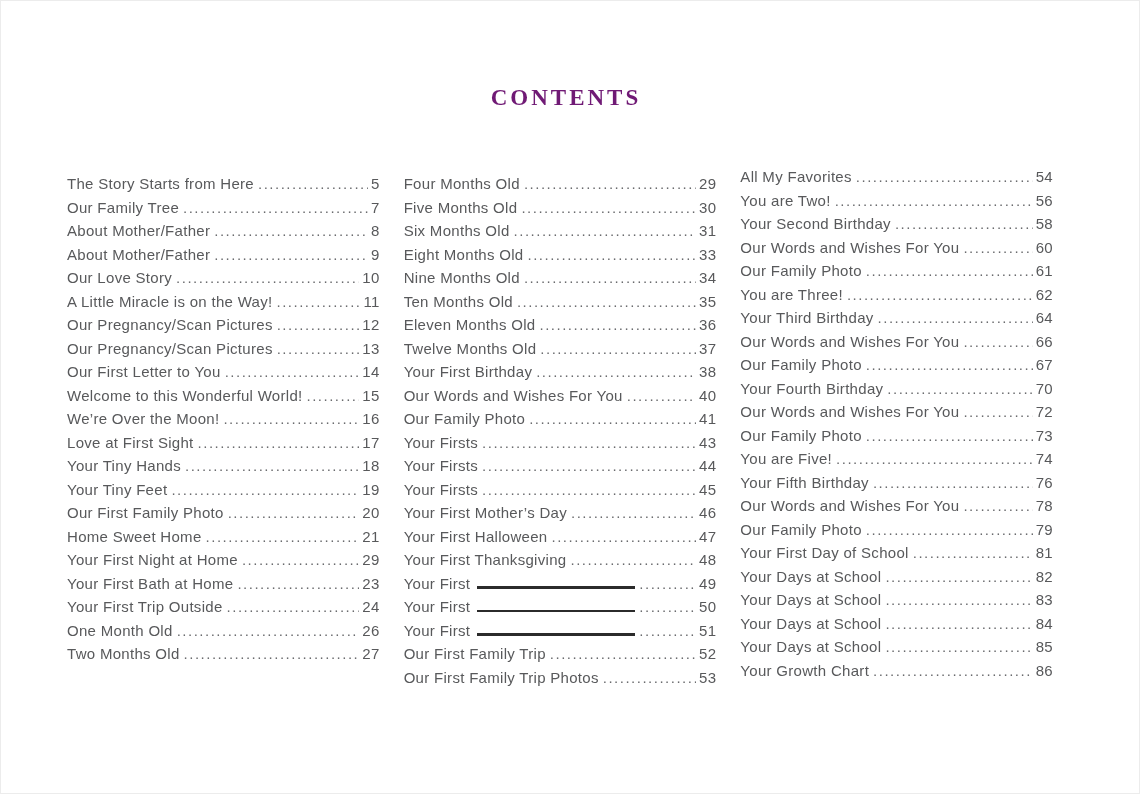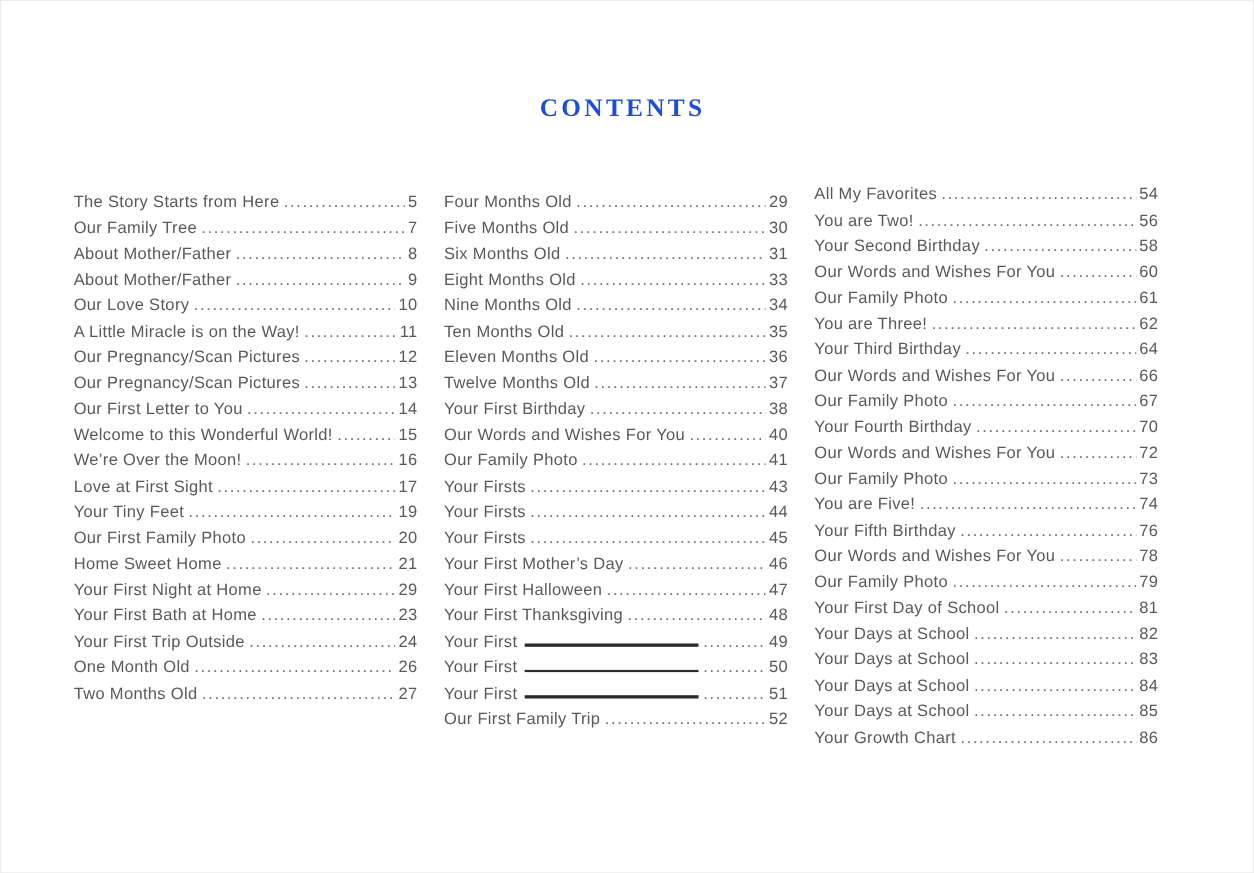--- a/index.html
+++ b/index.html
@@ -19,21 +19,21 @@
     color: #58595b;
     overflow: hidden;
   }
   .title {
     margin: 0 0 0 12px;
     text-align: center;
     font-family: "Liberation Serif", "DejaVu Serif", serif;
     font-weight: 600;
     font-size: 23px;
     letter-spacing: 3px;
-    color: #1d4ed8;
+    color: #701a75;
   }
   .columns {
     margin-top: 64px;
     display: grid;
     grid-template-columns: 1fr 1fr 1fr;
     column-gap: 24px;
     align-items: start;
   }
   .col { min-width: 0; }
   .col:nth-child(3) { margin-top: -7px; }
@@ -135,20 +135,25 @@
           <span class="label">We’re Over the Moon!</span>
           <span class="leader"></span>
           <span class="pagenum">16</span>
         </div>
         <div class="toc-row">
           <span class="label">Love at First Sight</span>
           <span class="leader"></span>
           <span class="pagenum">17</span>
         </div>
         <div class="toc-row">
+          <span class="label">Your Tiny Hands</span>
+          <span class="leader"></span>
+          <span class="pagenum">18</span>
+        </div>
+        <div class="toc-row">
           <span class="label">Your Tiny Feet</span>
           <span class="leader"></span>
           <span class="pagenum">19</span>
         </div>
         <div class="toc-row">
           <span class="label">Our First Family Photo</span>
           <span class="leader"></span>
           <span class="pagenum">20</span>
         </div>
         <div class="toc-row">
@@ -283,20 +288,25 @@
         <div class="toc-row">
           <span class="label">Your First</span>
           <span class="blank-line"></span>
           <span class="leader"></span>
           <span class="pagenum">51</span>
         </div>
         <div class="toc-row">
           <span class="label">Our First Family Trip</span>
           <span class="leader"></span>
           <span class="pagenum">52</span>
+        </div>
+        <div class="toc-row">
+          <span class="label">Our First Family Trip Photos</span>
+          <span class="leader"></span>
+          <span class="pagenum">53</span>
         </div>
       </div>
     <div class="col">
         <div class="toc-row">
           <span class="label">All My Favorites</span>
           <span class="leader"></span>
           <span class="pagenum">54</span>
         </div>
         <div class="toc-row">
           <span class="label">You are Two!</span>

